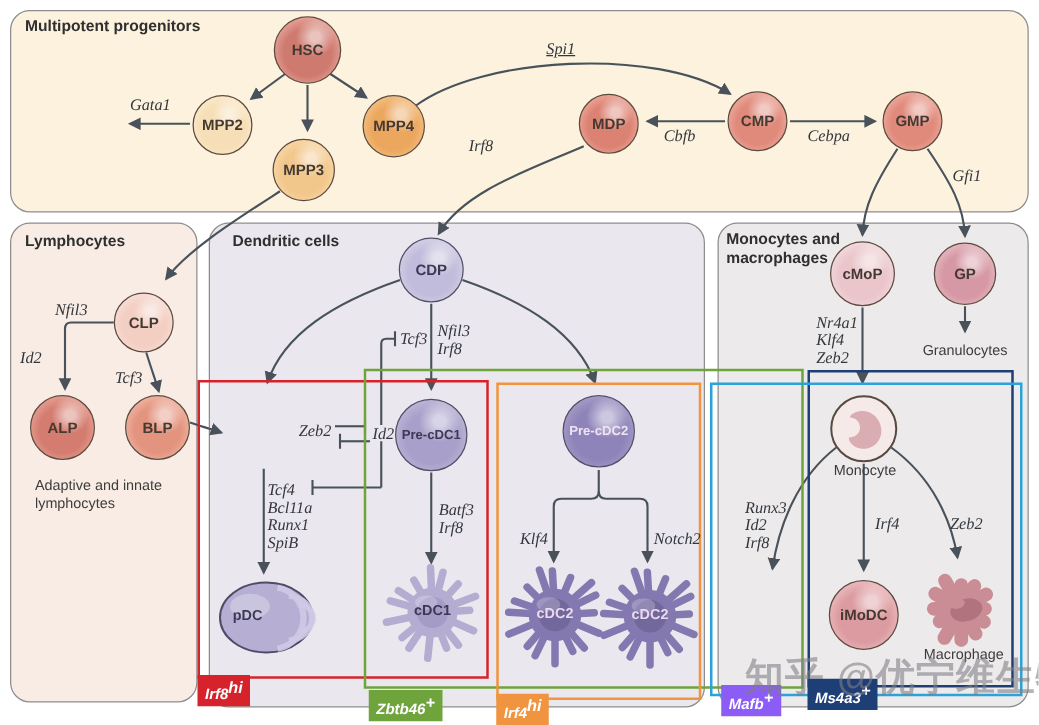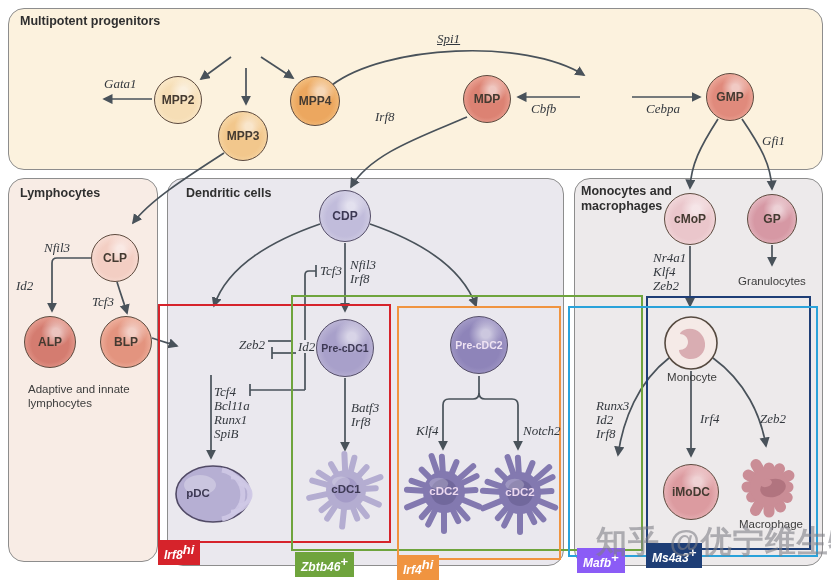--- a/index.html
+++ b/index.html
@@ -177,31 +177,37 @@
         <line x1="769" y1="487" x2="756" y2="464.48333950160463" stroke="#ca8d96" stroke-width="11" stroke-linecap="round"></line>
         <line x1="769" y1="487" x2="769" y2="468" stroke="#ca8d96" stroke-width="11" stroke-linecap="round"></line>
         <line x1="769" y1="487" x2="779.5" y2="468.8134665205268" stroke="#ca8d96" stroke-width="11" stroke-linecap="round"></line>
         <line x1="769" y1="487" x2="788.9185842870421" y2="475.5" stroke="#ca8d96" stroke-width="11" stroke-linecap="round"></line>
         <circle cx="769" cy="487" r="19" fill="#ca8d96"></circle>
         <ellipse cx="773" cy="488" rx="13" ry="9" fill="#b1747f" transform="rotate(-15 773 488)"></ellipse>
         <ellipse cx="766" cy="483" rx="6" ry="4" fill="#ca8d96" transform="rotate(-15 766 483)"></ellipse>
       </g>
   </svg>
 
+  <div class="cell" style="--body:#cf7a6f;--rim:#ecaea4;left:219px;top:13px;width:54px;height:54px">
+      <span>HSC</span>
+    </div>
   <div class="cell" style="--body:#f6deb6;--rim:#fbeccf;left:154px;top:76px;width:48px;height:48px">
       <span>MPP2</span>
     </div>
   <div class="cell" style="--body:#f2c78c;--rim:#f8dcae;left:218px;top:111px;width:50px;height:50px">
       <span>MPP3</span>
     </div>
   <div class="cell" style="--body:#eca75f;--rim:#f5c78b;left:290px;top:76px;width:50px;height:50px">
       <span>MPP4</span>
     </div>
   <div class="cell" style="--body:#dc8273;--rim:#efae9f;left:463px;top:75px;width:48px;height:48px">
       <span>MDP</span>
+    </div>
+  <div class="cell" style="--body:#e08a7c;--rim:#f0b2a3;left:582px;top:73px;width:48px;height:48px">
+      <span>CMP</span>
     </div>
   <div class="cell" style="--body:#e08a7c;--rim:#f0b2a3;left:706px;top:73px;width:48px;height:48px">
       <span>GMP</span>
     </div>
   <div class="cell" style="--body:#f3cec3;--rim:#f9e2da;left:91px;top:234px;width:48px;height:48px">
       <span>CLP</span>
     </div>
   <div class="cell" style="--body:#d47c70;--rim:#eba89b;left:24px;top:316px;width:52px;height:52px">
       <span>ALP</span>
     </div>

